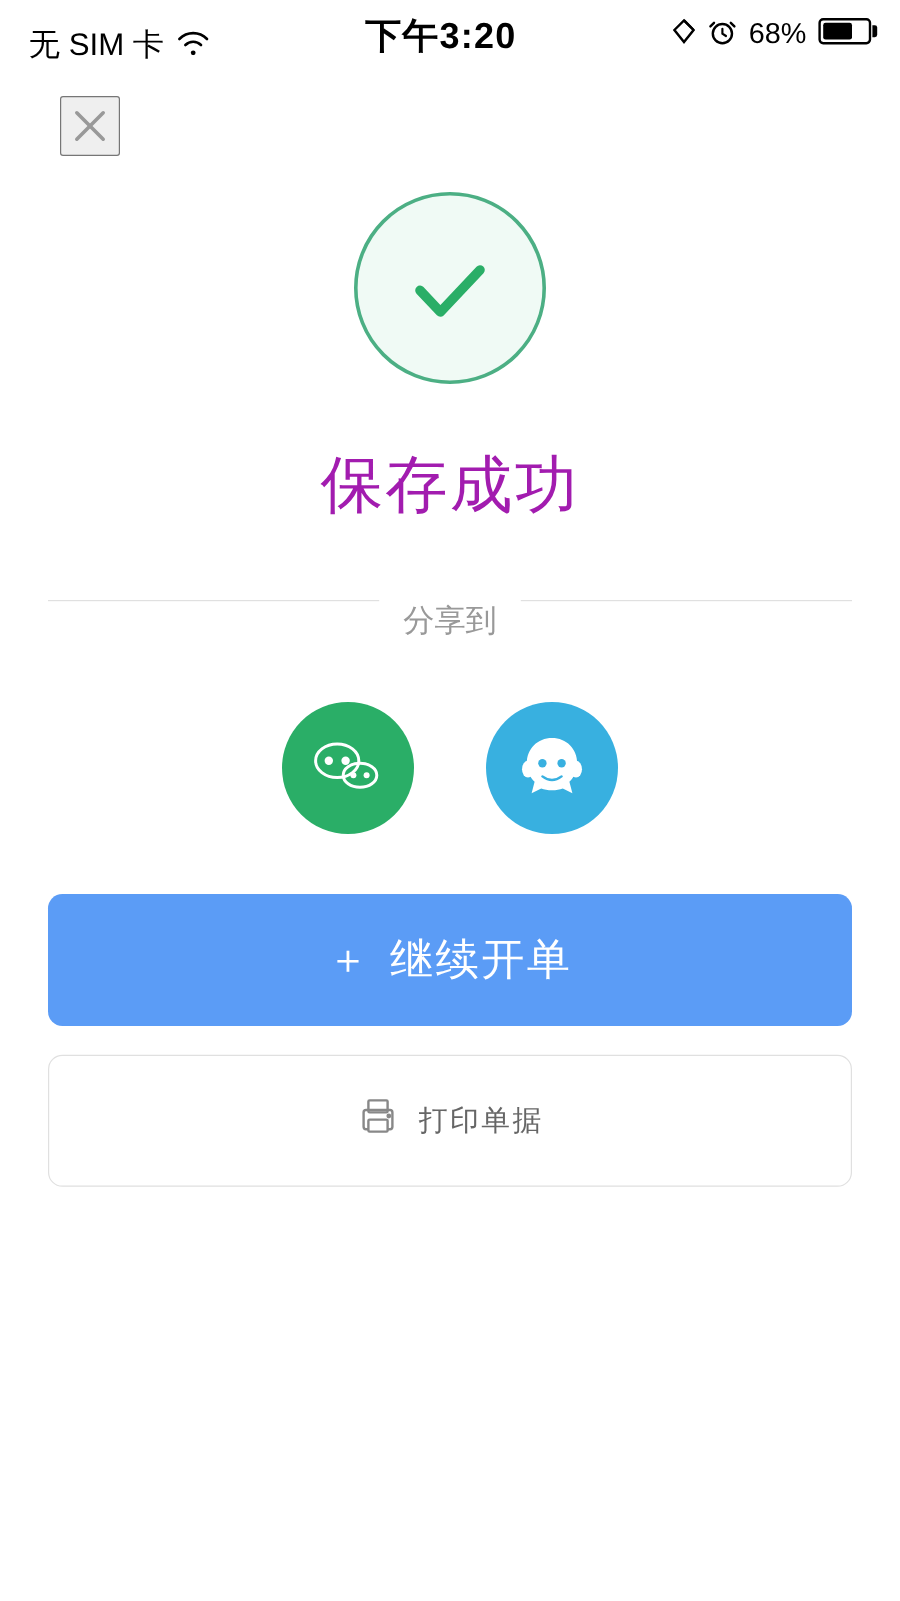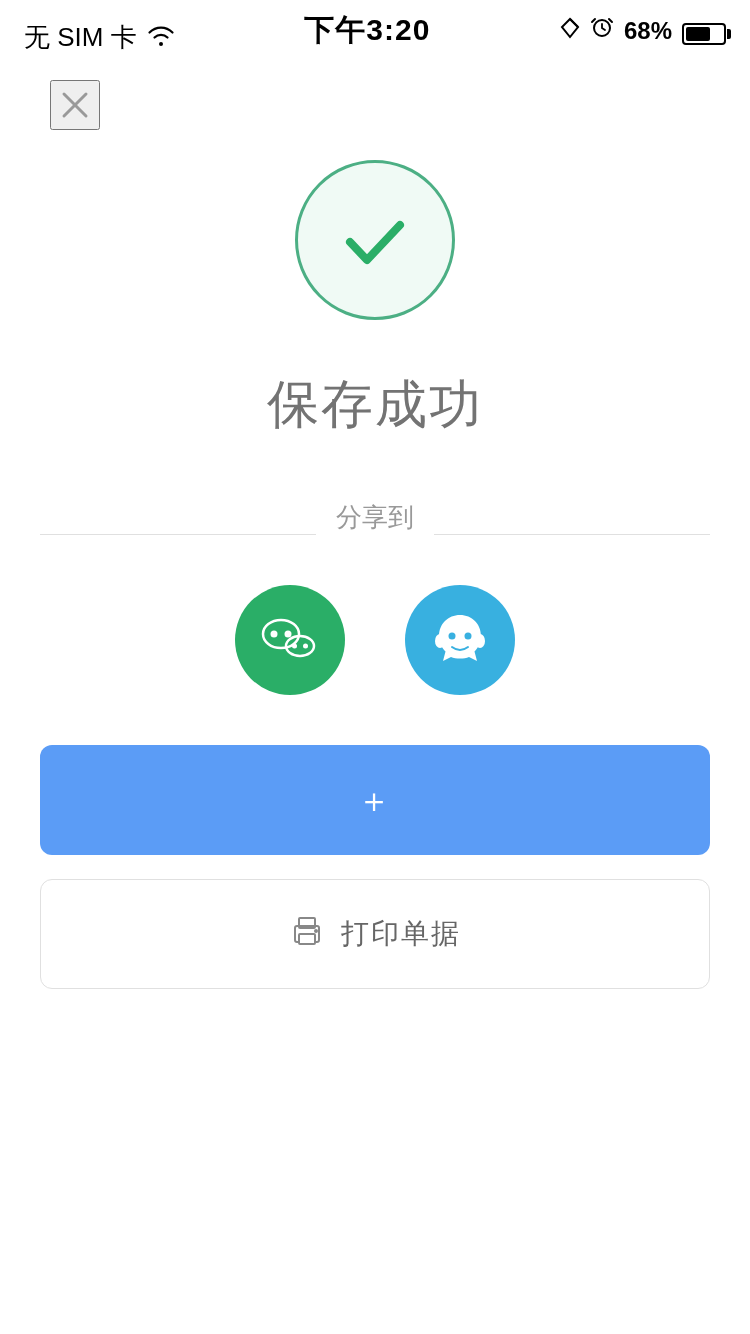--- a/index.html
+++ b/index.html
@@ -37,25 +37,24 @@
 
     .status-center {
       font-size: 30px;
       font-weight: 600;
       color: #000000;
       letter-spacing: 1px;
     }
 
     .status-right {
       display: flex;
-      align-items: flex-end;
+      align-items: flex-start;
       gap: 10px;
       font-size: 24px;
       color: #000;
-      font-weight: bold;
     }
 
     .battery-icon {
       width: 44px;
       height: 22px;
       border: 2px solid #000;
       border-radius: 4px;
       position: relative;
       display: flex;
       align-items: center;
@@ -122,35 +121,35 @@
 
     .checkmark {
       width: 80px;
       height: 80px;
     }
 
     
     .success-title {
       font-size: 52px;
       font-weight: 500;
-      color: #737373;
+      color: #a21caf;
       margin-bottom: 60px;
       letter-spacing: 2px;
     }
 
     
     .share-section {
       width: 100%;
       padding: 0 40px;
       margin-bottom: 50px;
     }
 
     .share-divider {
       display: flex;
-      align-items: flex-end;
+      align-items: flex-start;
       gap: 20px;
       margin-bottom: 50px;
     }
 
     .share-divider::before,
     .share-divider::after {
       content: '';
       flex: 1;
       height: 1px;
       background: #e0e0e0;
@@ -217,21 +216,21 @@
       width: 100%;
       height: 110px;
       background: #ffffff;
       border: 1px solid #e0e0e0;
       border-radius: 12px;
       display: flex;
       align-items: center;
       justify-content: center;
       gap: 16px;
       cursor: pointer;
-      font-size: 28px;
+      font-size: 24px;
       color: #666;
       font-weight: 400;
       letter-spacing: 2px;
     }
 
     .btn-icon {
       font-size: 34px;
       line-height: 1;
     }
   </style>
@@ -313,20 +312,21 @@
           <ellipse cx="10" cy="32" rx="5" ry="7" fill="white"></ellipse>
           <ellipse cx="50" cy="32" rx="5" ry="7" fill="white"></ellipse>
         </svg>
       </button>
     </div>
   </div>
 
   <div class="actions">
     <button class="btn-primary">
       <span class="btn-icon">＋</span>
+      <span>继续开单</span>
     </button>
     <button class="btn-secondary">
       <span class="btn-icon">
         <svg width="36" height="36" viewBox="0 0 36 36" fill="none">
           <rect x="6" y="12" width="24" height="16" rx="2" stroke="#888" stroke-width="2" fill="none"></rect>
           <rect x="10" y="20" width="16" height="10" rx="1" stroke="#888" stroke-width="2" fill="white"></rect>
           <rect x="10" y="4" width="16" height="10" rx="1" stroke="#888" stroke-width="2" fill="none"></rect>
           <circle cx="27" cy="17" r="2" fill="#888"></circle>
         </svg>
       </span>

